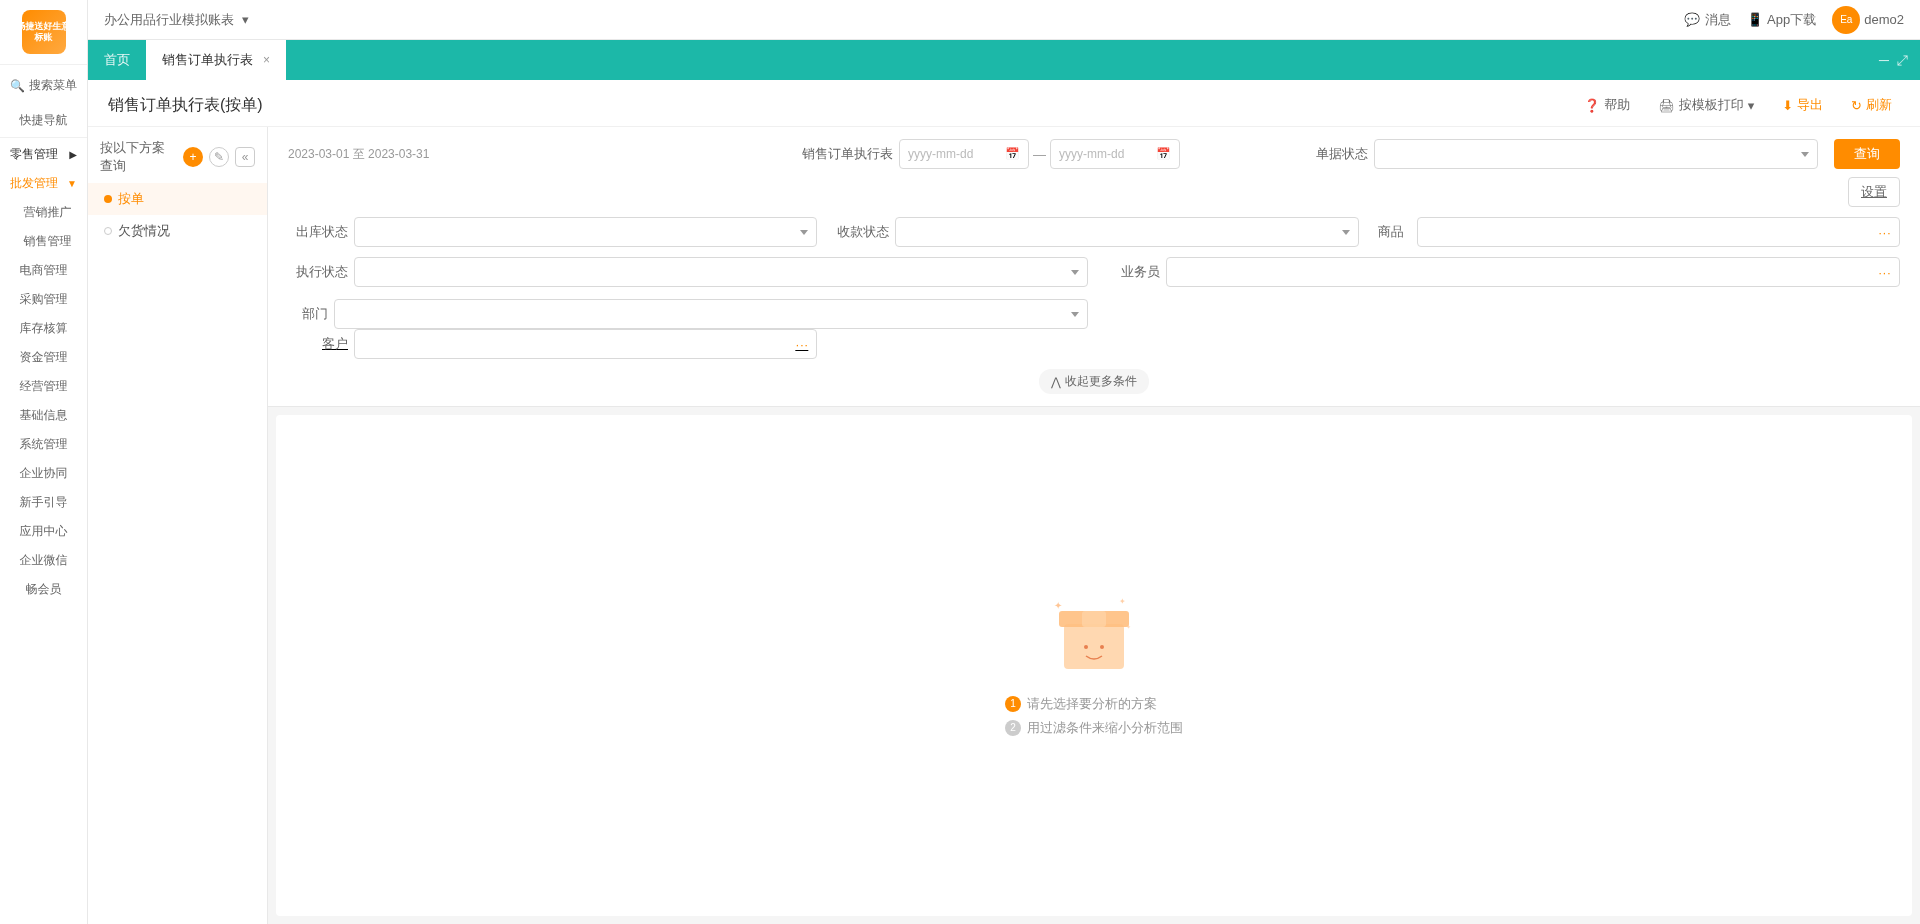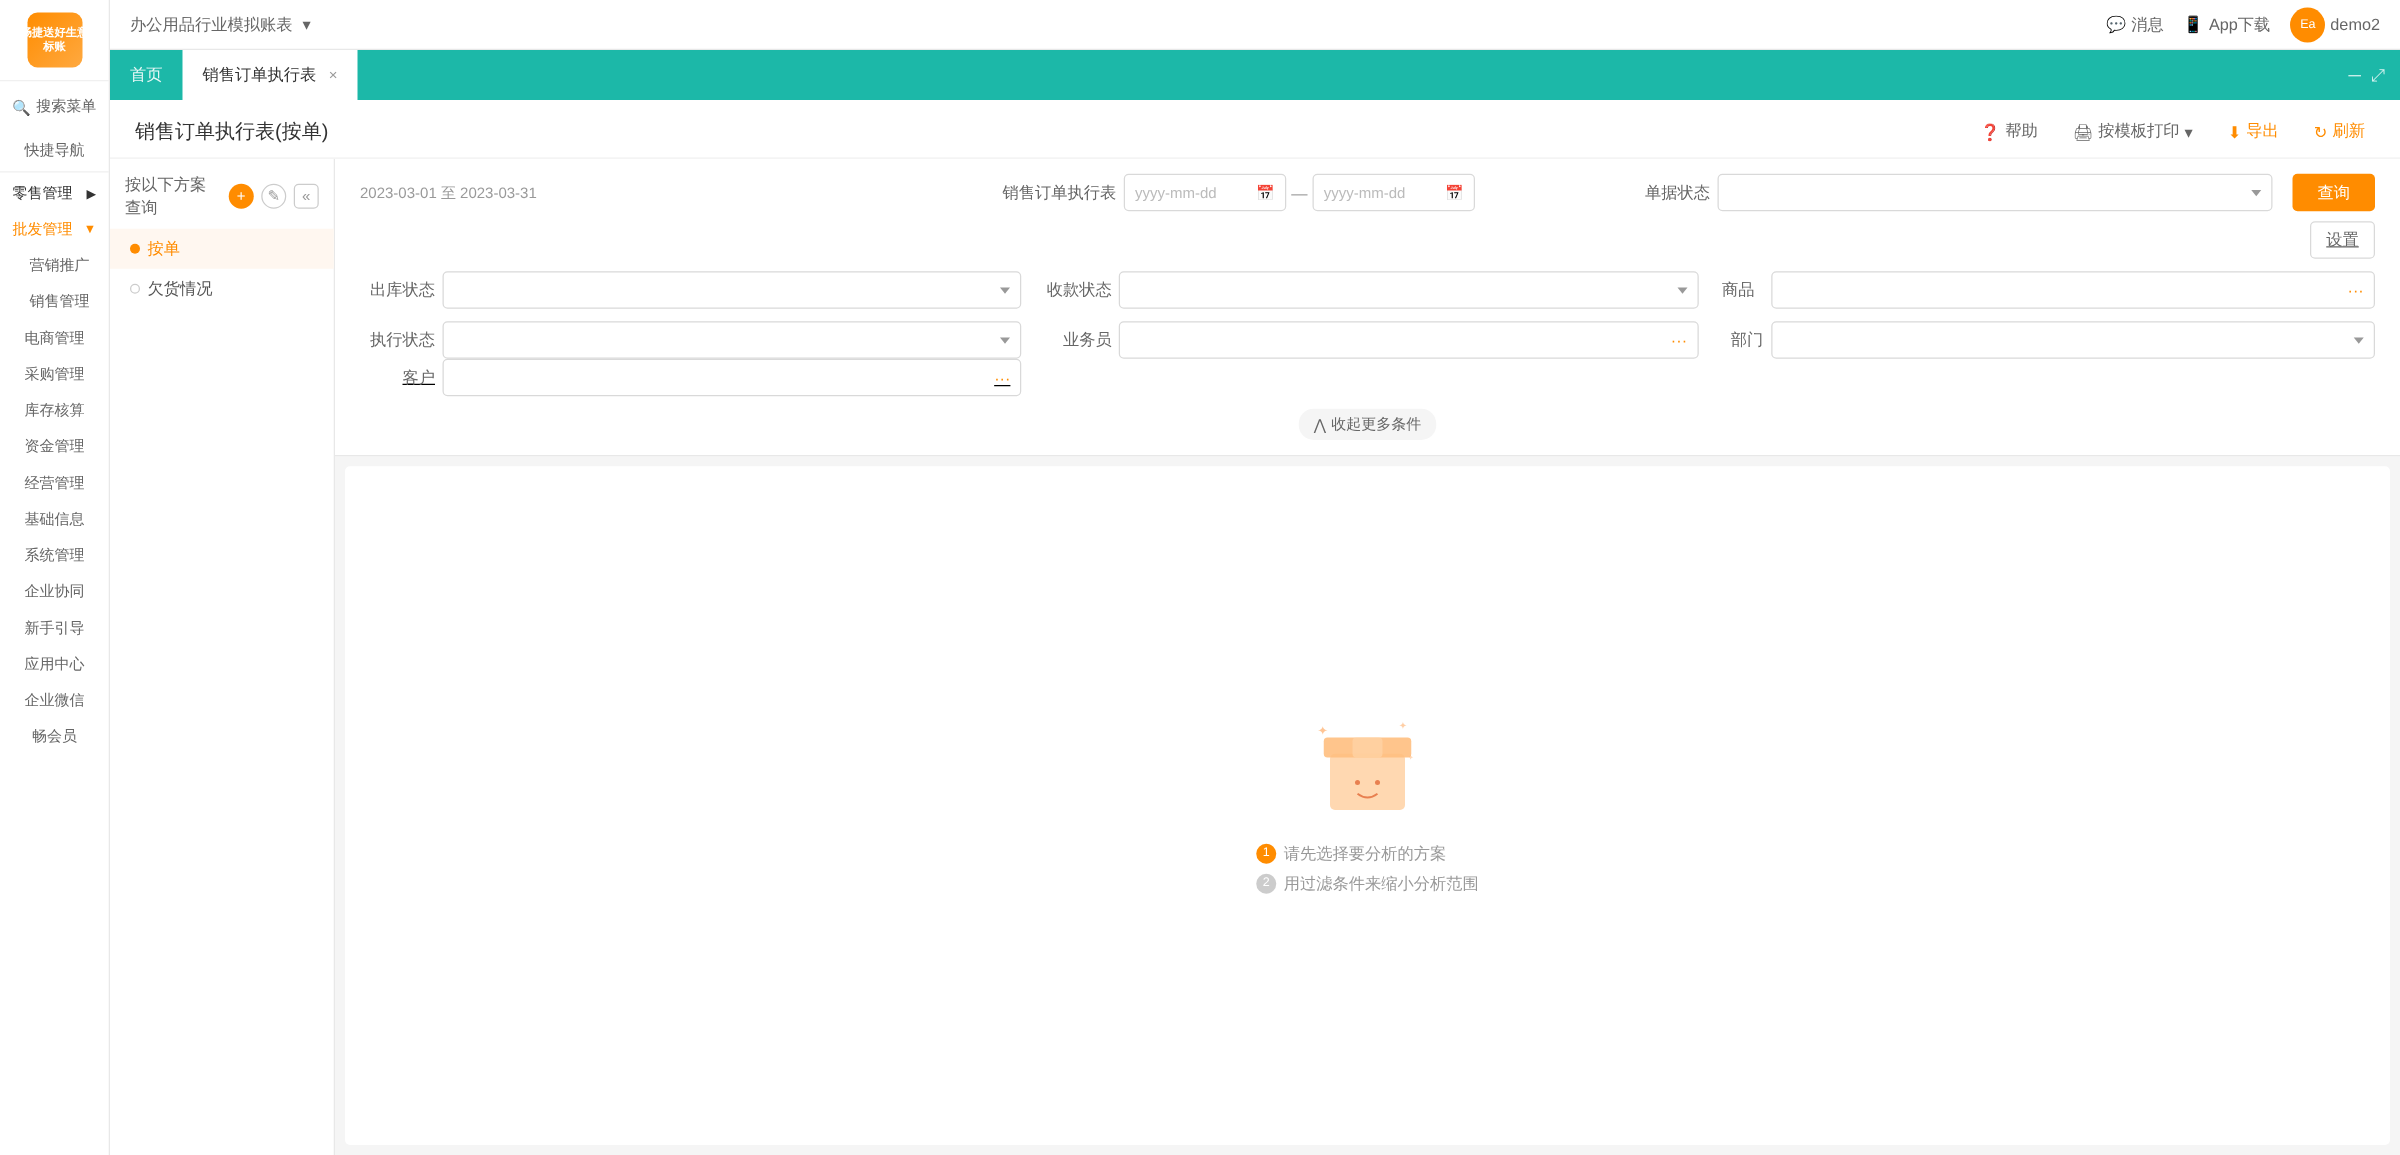--- a/index.html
+++ b/index.html
@@ -266,21 +266,21 @@
             </div>
           </div>
           <div style="display:flex;align-items:center;gap:6px;">
             <span style="font-size:13px;color:#666;white-space:nowrap;min-width:40px;text-align:center;">商品</span>
             <div style="flex:1;border:1px solid #d9d9d9;border-radius:4px;height:30px;display:flex;align-items:center;justify-content:flex-end;padding:0 8px;">
               <span style="color:#ff8c00;font-size:13px;">···</span>
             </div>
           </div>
         </div>
 
-        <div style="display:grid;grid-template-columns:1fr 1fr 1fr;gap:12px;margin-top:10px;align-items:center;">
+        <div style="display:grid;grid-template-columns:1fr 1fr;gap:12px;margin-top:10px;align-items:center;">
           <div style="display:flex;align-items:center;gap:6px;">
             <span style="font-size:13px;color:#666;white-space:nowrap;min-width:60px;text-align:right;">执行状态</span>
             <div class="filter-select" style="flex:1;">
               <span style="color:#bbb;"></span>
               <span class="arrow-down"></span>
             </div>
           </div>
           <div style="display:flex;align-items:center;gap:6px;">
             <span style="font-size:13px;color:#666;white-space:nowrap;min-width:60px;text-align:right;">业务员</span>
             <div style="flex:1;border:1px solid #d9d9d9;border-radius:4px;height:30px;display:flex;align-items:center;justify-content:flex-end;padding:0 8px;">

